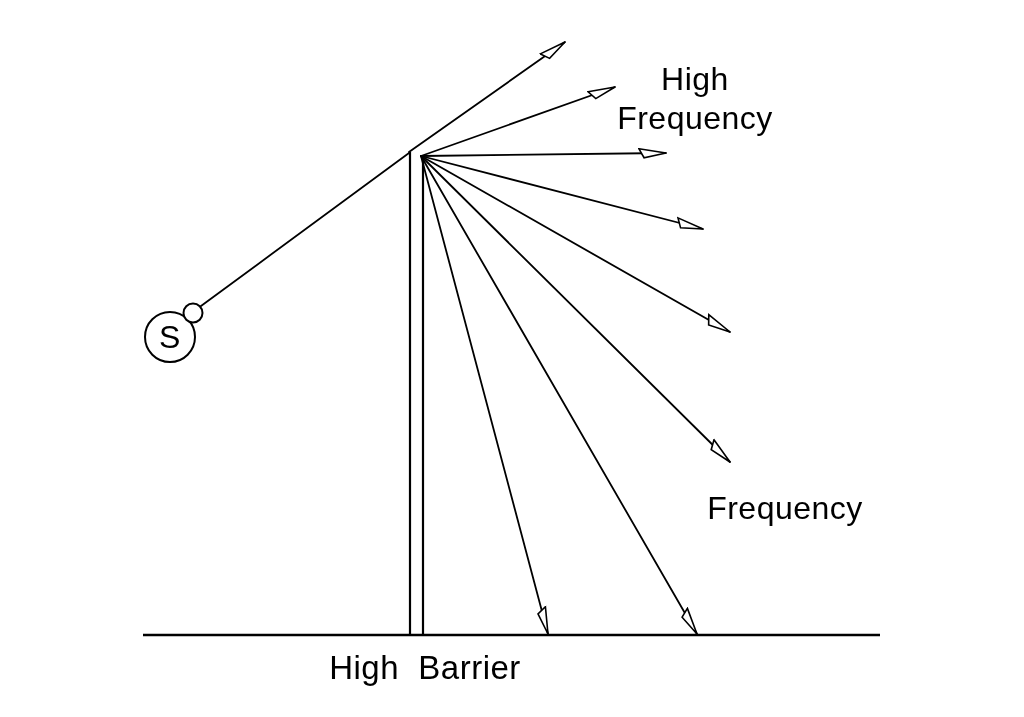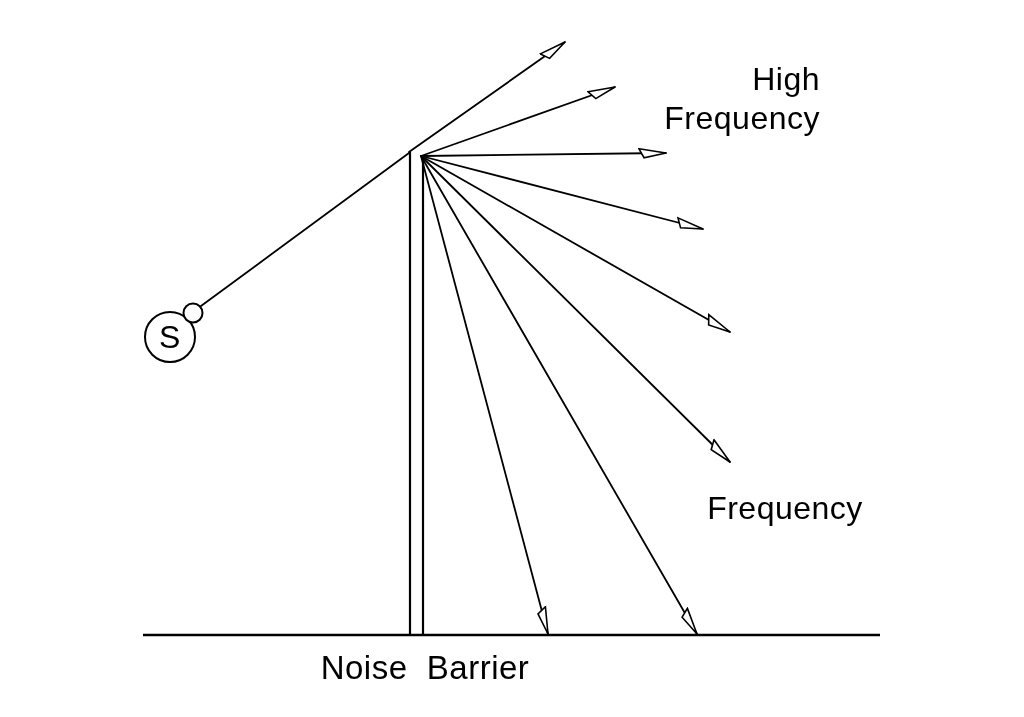--- a/index.html
+++ b/index.html
@@ -17,21 +17,21 @@
   .node{stroke:#000000;stroke-width:2;fill:#ffffff;}
   .label{
     position:absolute;
     color:#000000;
     font-weight:300;
     text-align:center;
     letter-spacing:0.5px;
     line-height:40px;
     user-select:none;
   }
-  #hf-label{left:570px;top:60px;width:250px;font-size:32px;line-height:39px;text-align:right;}
+  #hf-label{left:570px;top:60px;width:250px;font-size:32px;line-height:39px;}
   #lf-label{left:660px;top:487px;width:250px;font-size:32px;line-height:42px;}
   #nb-label{left:280px;top:648px;width:290px;font-size:33px;white-space:pre;}
   #src-label{left:130px;top:318px;width:80px;font-size:32px;line-height:38px;}
 </style>
 </head>
 <body>
 
 <div id="stage">
 
   <svg class="canvas" width="1024" height="717" viewBox="0 0 1024 717">
@@ -68,17 +68,17 @@
 
   <div class="label" id="hf-label">
     <div>High</div>
     <div>Frequency</div>
   </div>
 
   <div class="label" id="lf-label">
     <div>Frequency</div>
   </div>
 
-  <div class="label" id="nb-label">Noise  Barrier</div>
+  <div class="label" id="nb-label">High  Barrier</div>
 
   <div class="label" id="src-label">S</div>
 
 </div>
 
 </body></html>

